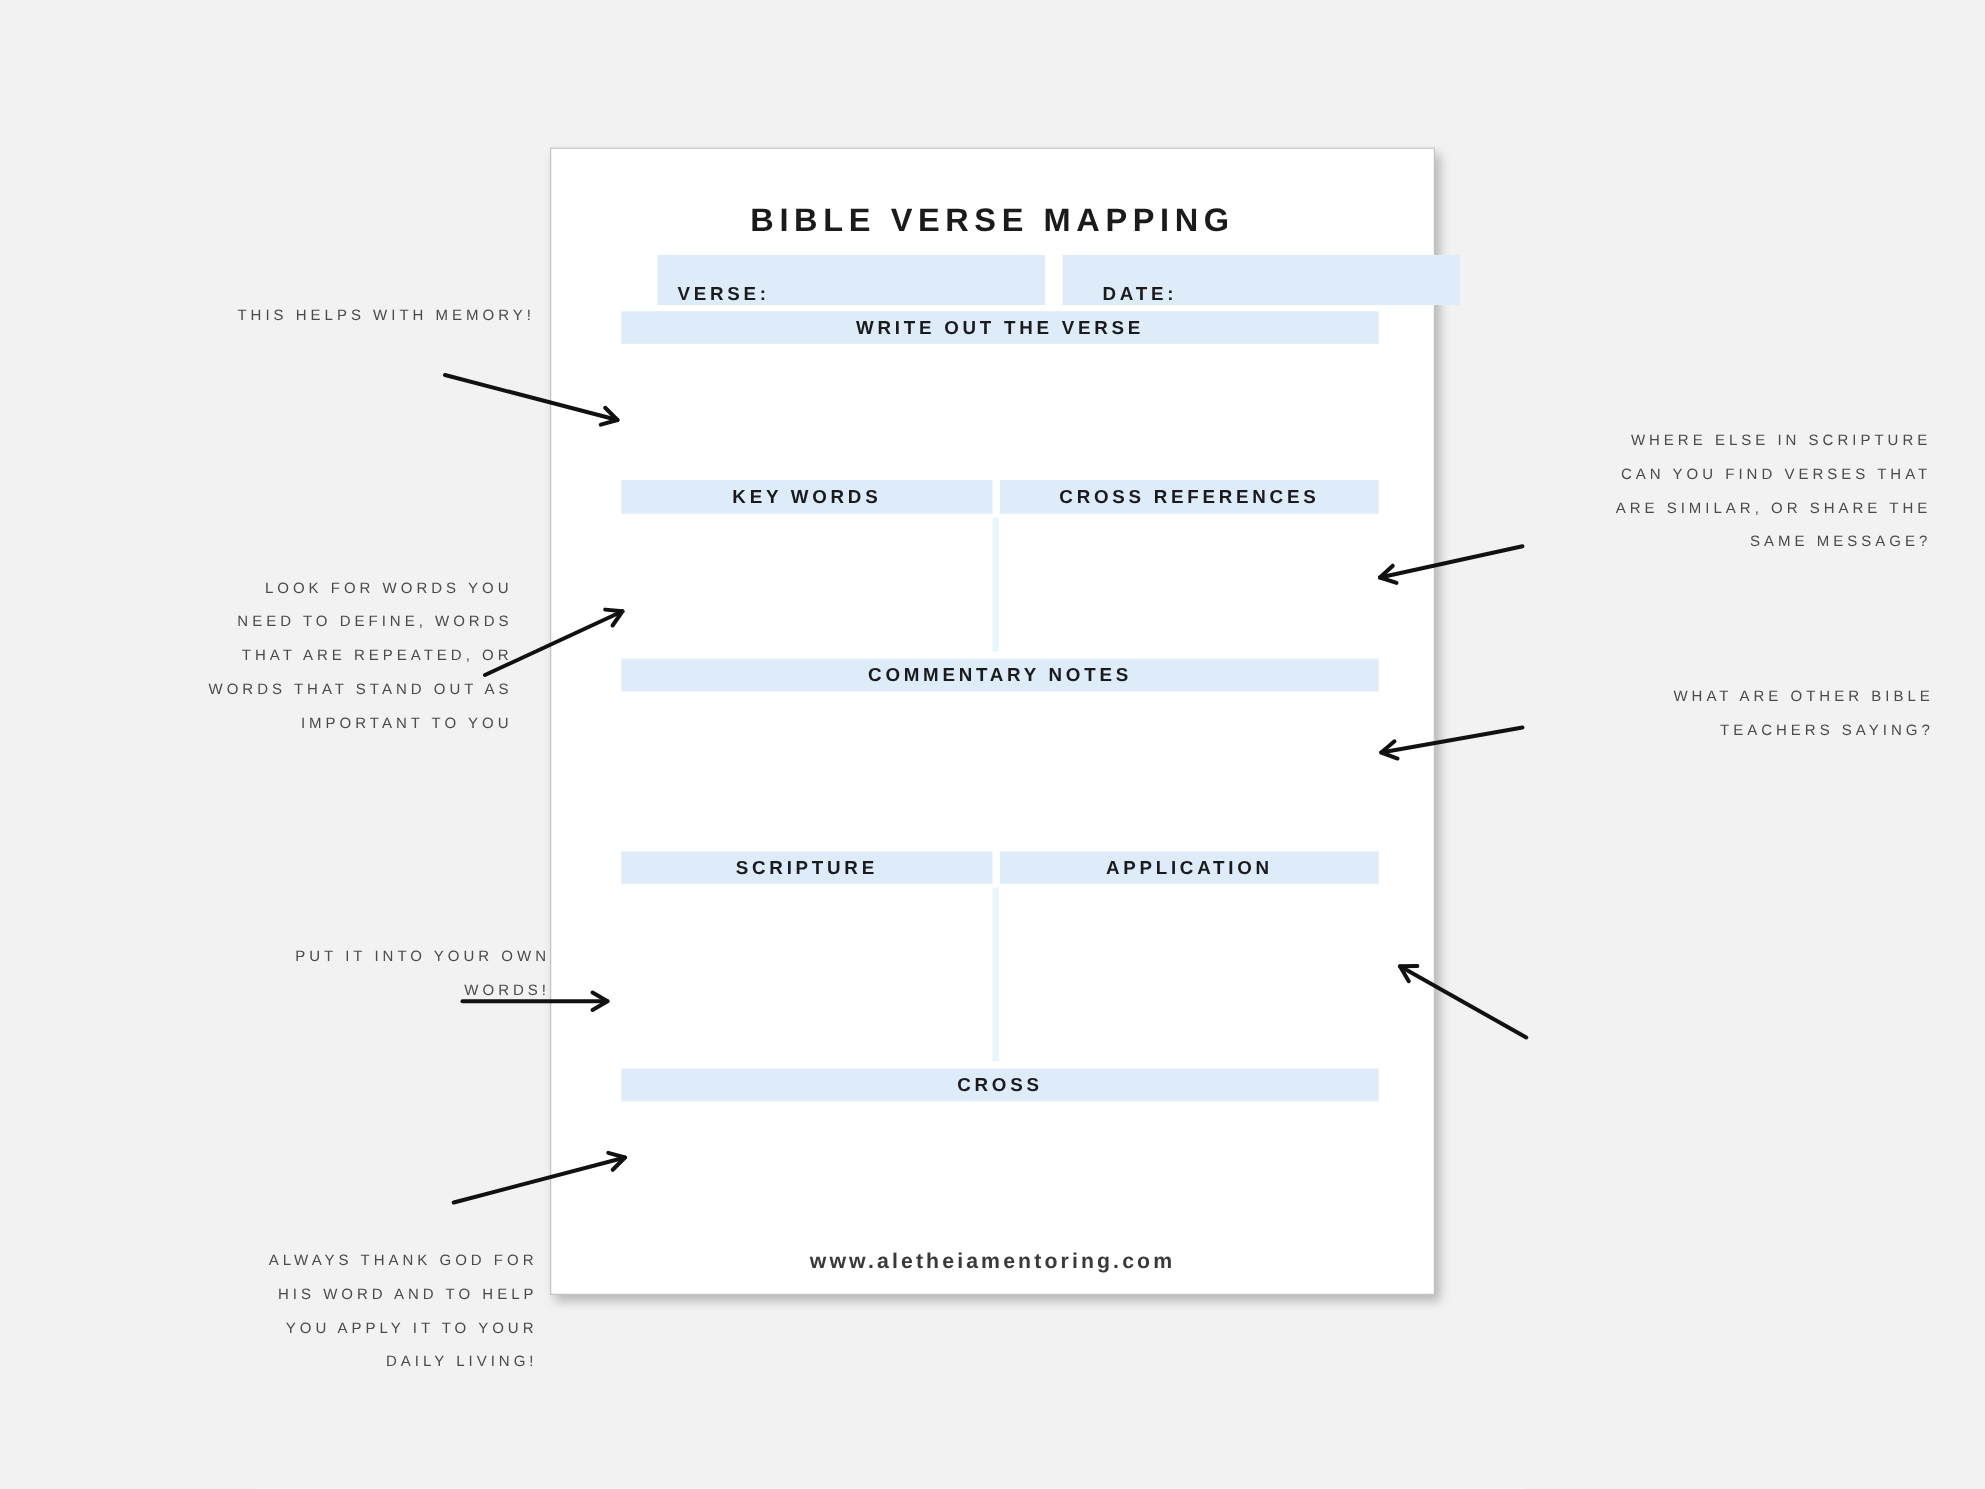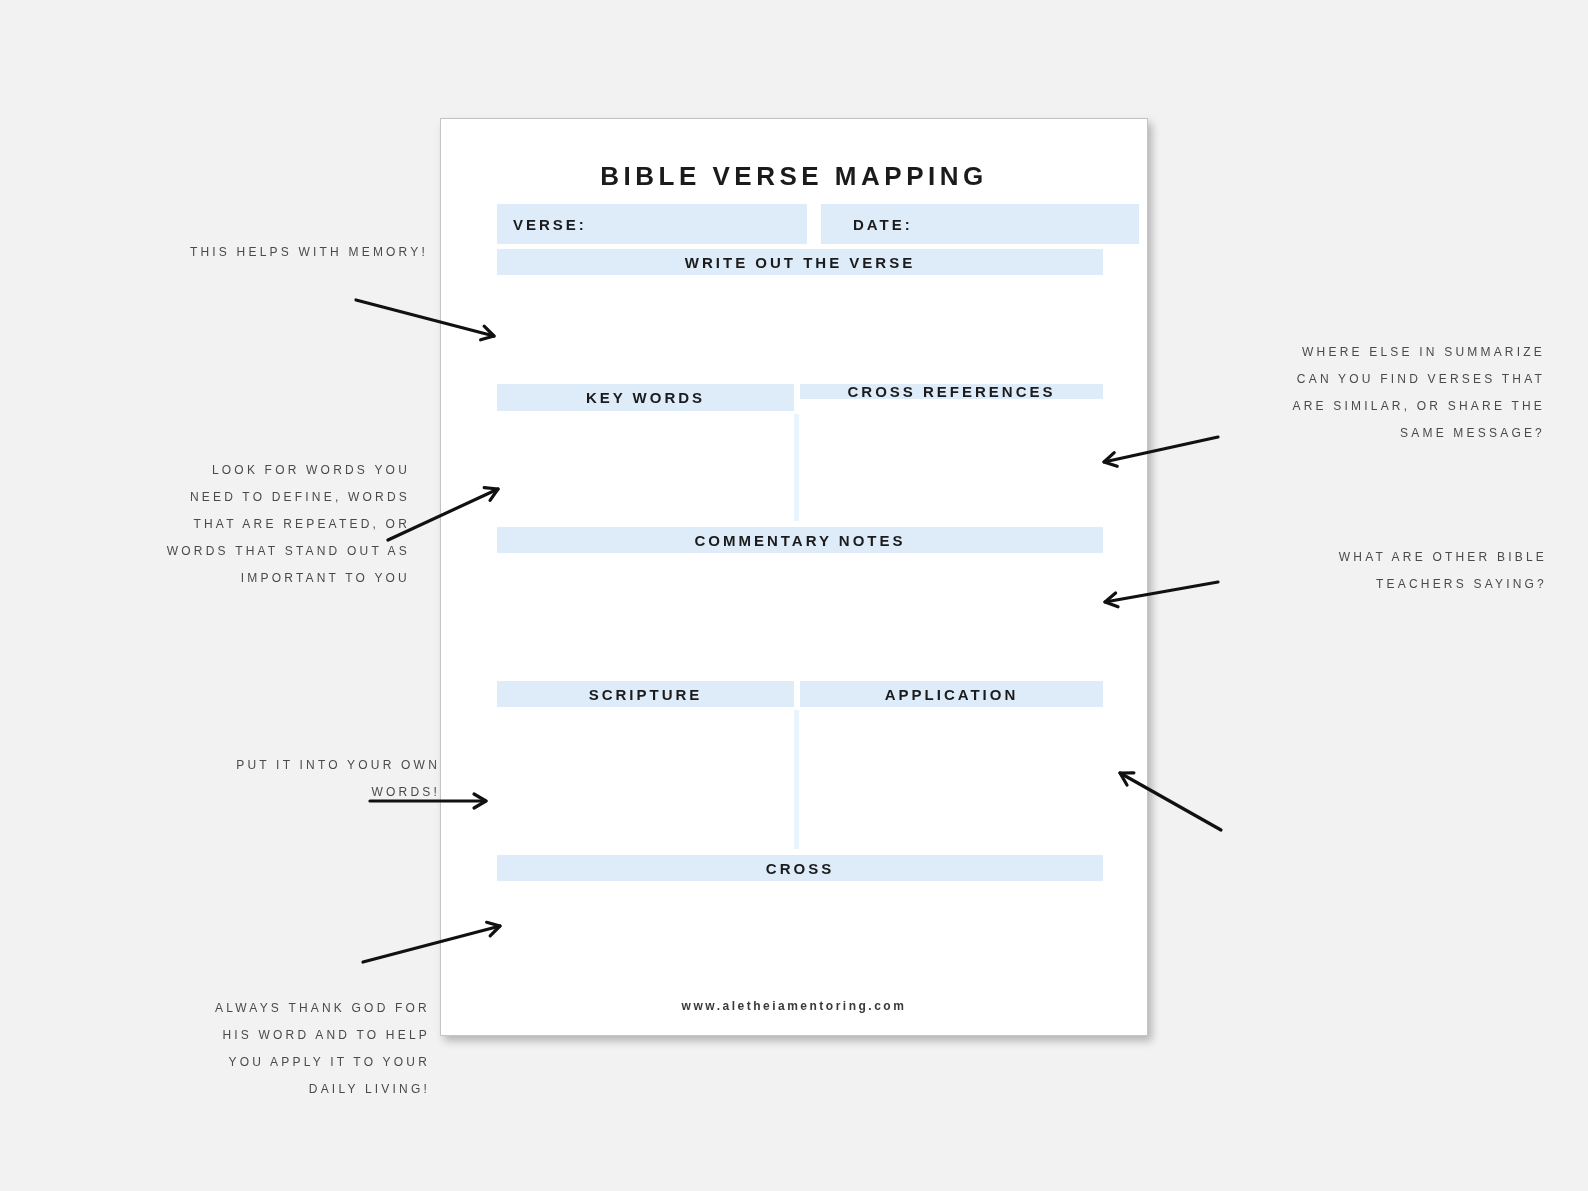--- a/index.html
+++ b/index.html
@@ -36,39 +36,39 @@
   }
   .band{
     position:absolute;
     background:var(--band);
     color:var(--label_text);
     font-weight:bold;
     font-size:15px;
     letter-spacing:3px;
   }
   .band.center{display:flex;align-items:center;justify-content:center;}
-  .band.left{display:flex;align-items:center;}
+  .band.left{display:flex;align-items:flex-end;margin-left:29px;}
   .verse-box{top:85px;left:56px;width:310px;height:40px;padding-left:16px;}
   .date-box{top:85px;left:380px;width:318px;height:40px;padding-left:32px;}
   .write-band{top:130px;left:56px;width:606px;height:26px;}
   .keywords-band{top:265px;left:56px;width:297px;height:27px;}
-  .crossref-band{top:265px;left:359px;width:303px;height:15px;}
+  .crossref-band{top:265px;left:359px;width:303px;height:27px;}
   .commentary-band{top:408px;left:56px;width:606px;height:26px;}
   .summarize-band{top:562px;left:56px;width:297px;height:26px;}
   .application-band{top:562px;left:359px;width:303px;height:26px;}
   .prayer-band{top:736px;left:56px;width:606px;height:26px;}
   .v-divider{
     position:absolute;width:5px;background:var(--divider);
   }
   .v-divider.d1{left:353px;top:295px;height:107px;}
   .v-divider.d2{left:353px;top:591px;height:139px;}
   .page-footer{
     position:absolute;top:880px;left:0;width:100%;
     text-align:center;
-    font-size:12px;font-weight:bold;letter-spacing:2.5px;
+    font-size:17px;font-weight:bold;letter-spacing:2.5px;
     color:#3a3a3a;
   }
   
   .note{
     position:absolute;
     width:380px;
     text-align:right;
     font-size:12px;
     letter-spacing:3.2px;
     line-height:27px;
@@ -124,21 +124,21 @@
 NEED TO DEFINE, WORDS
 THAT ARE REPEATED, OR
 WORDS THAT STAND OUT AS
 IMPORTANT TO YOU</div>
   <div class="note note-summarize">PUT IT INTO YOUR OWN
 WORDS!</div>
   <div class="note note-prayer">ALWAYS THANK GOD FOR
 HIS WORD AND TO HELP
 YOU APPLY IT TO YOUR
 DAILY LIVING!</div>
-  <div class="note note-crossref">WHERE ELSE IN SUMMARIZE
+  <div class="note note-crossref">WHERE ELSE IN SCRIPTURE
 CAN YOU FIND VERSES THAT
 ARE SIMILAR, OR SHARE THE
 SAME MESSAGE?</div>
   <div class="note note-commentary">WHAT ARE OTHER BIBLE
 TEACHERS SAYING?</div>
 
   <svg class="arrow-layer" viewBox="0 0 1588 1191">
     <defs>
       <marker id="head" markerUnits="userSpaceOnUse" markerWidth="22" markerHeight="22" refX="15" refY="10" orient="auto">
         <path class="arrowhead-path" d="M3,3 L15,10 L3,17"></path>

